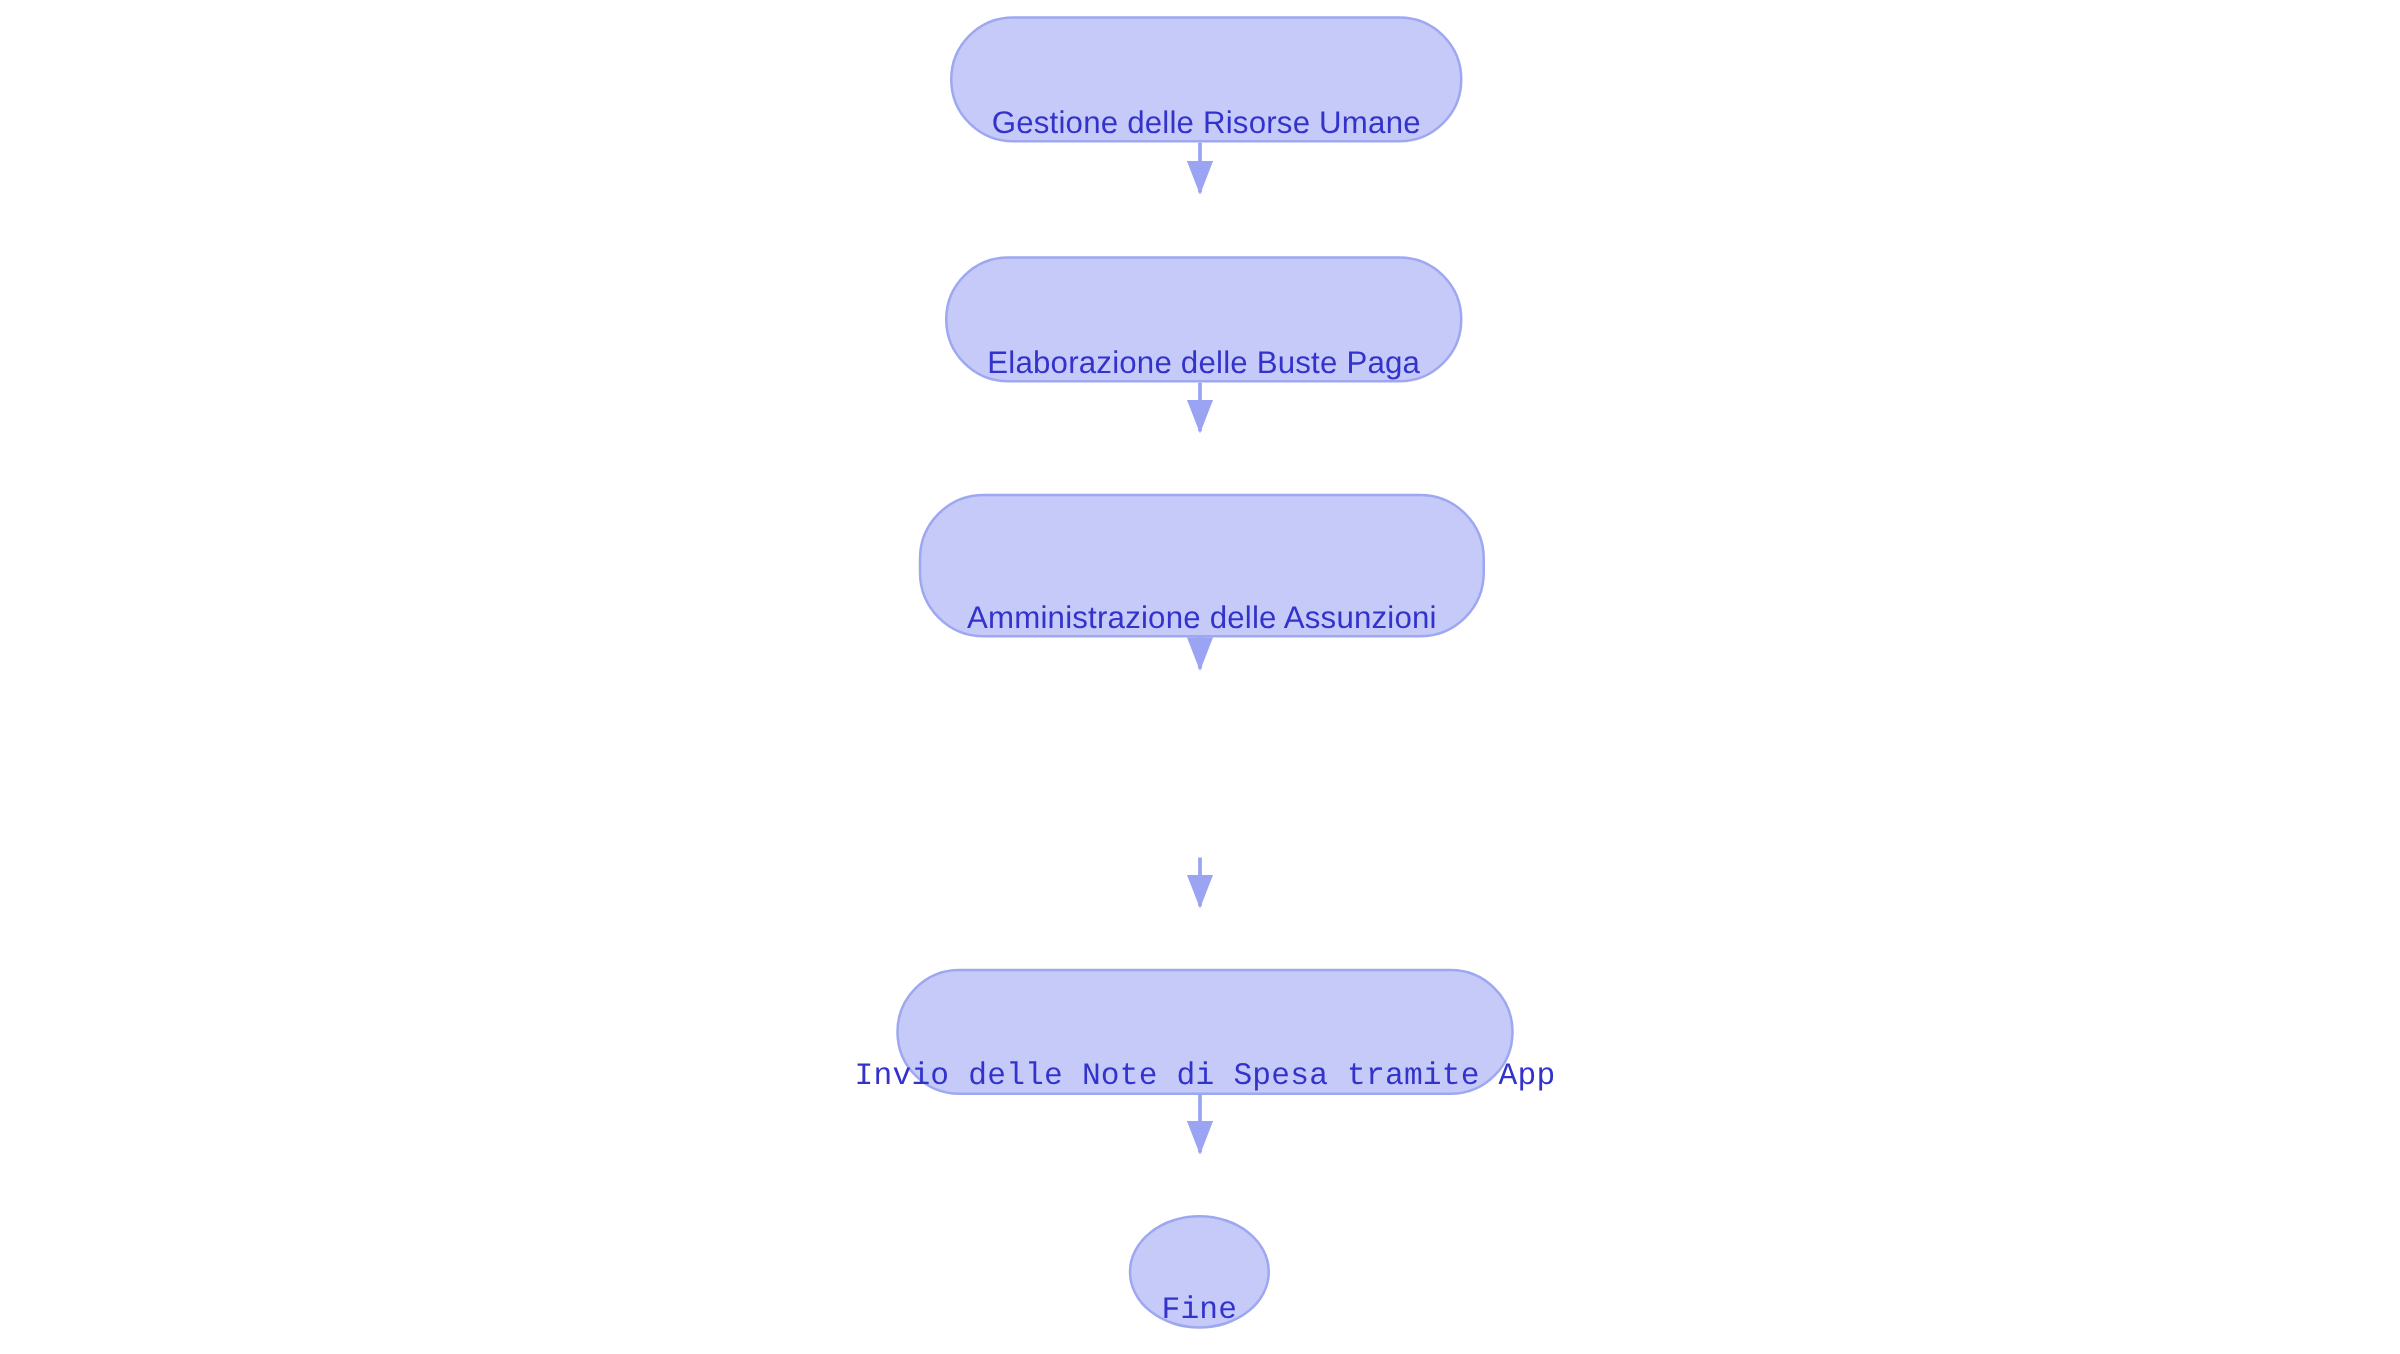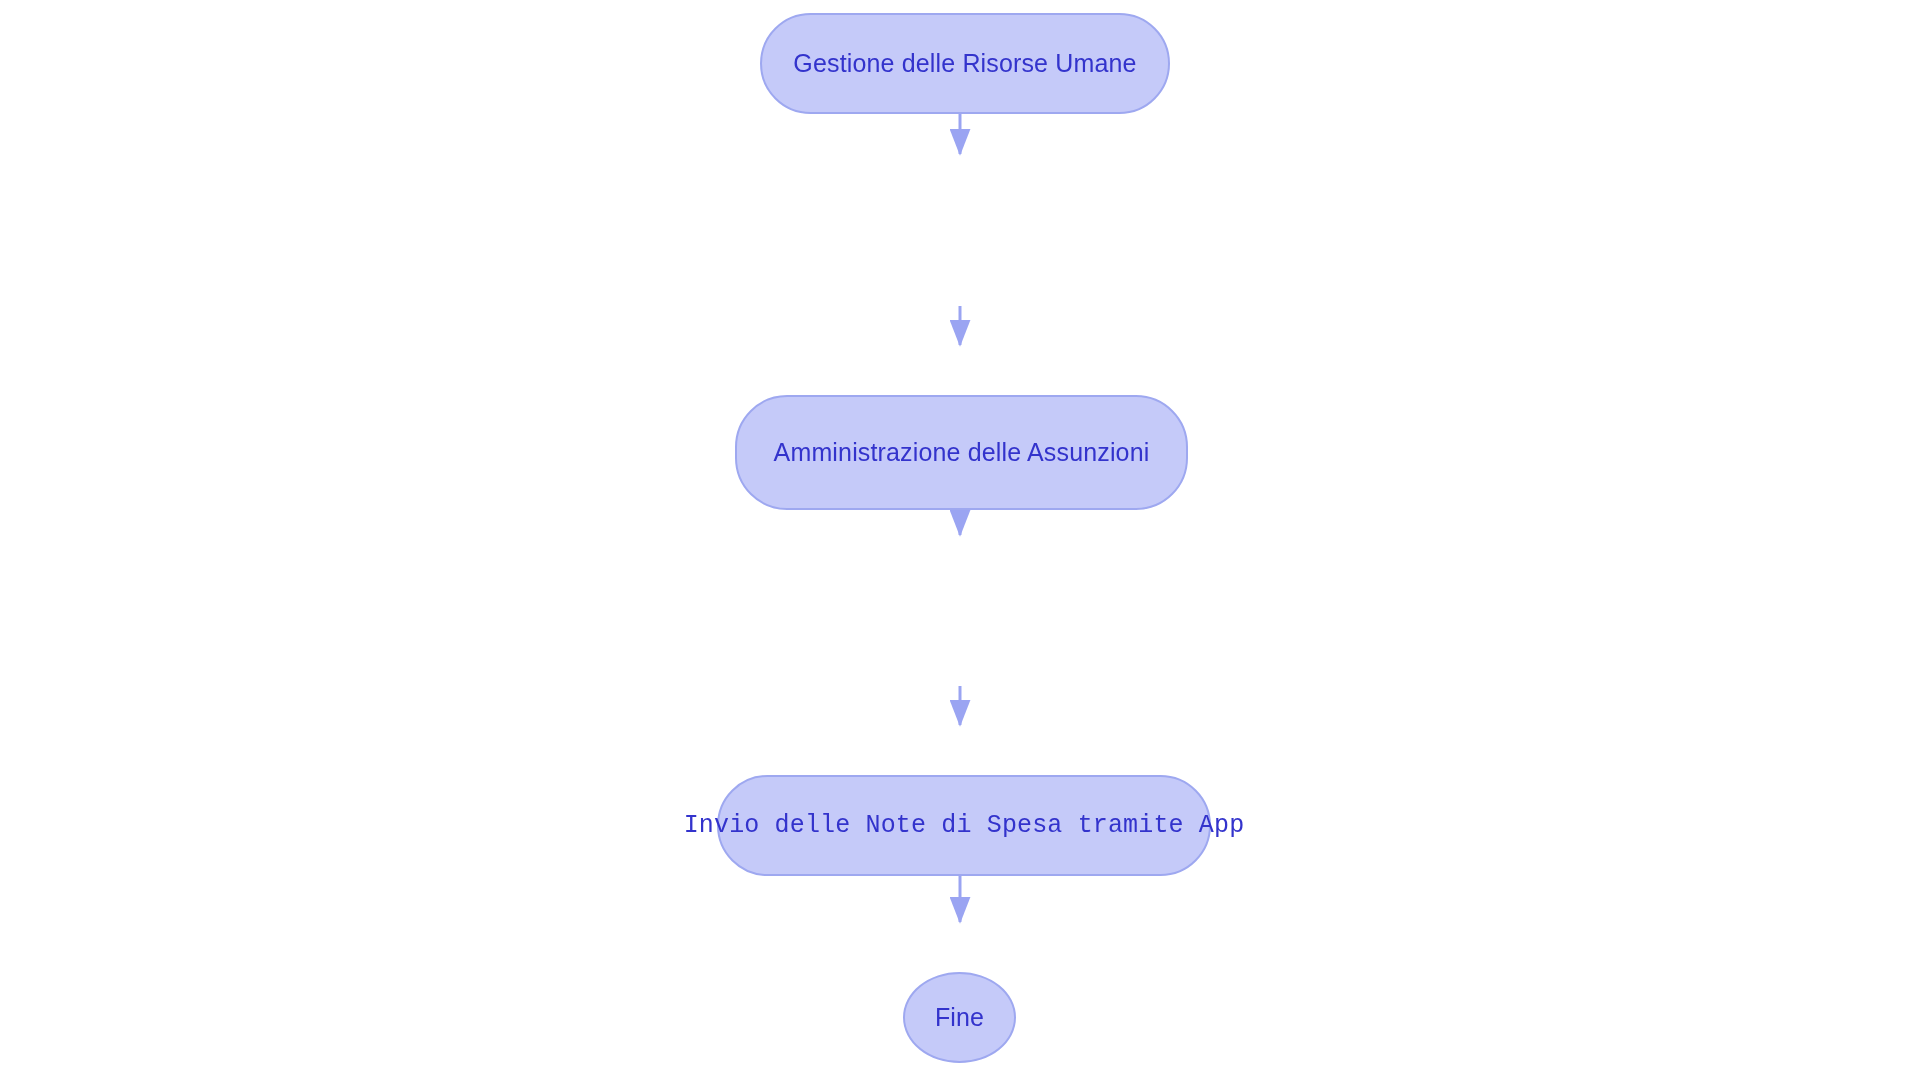--- a/index.html
+++ b/index.html
@@ -28,39 +28,40 @@
     top: 0;
     width: 1920px;
     height: 1083px;
     pointer-events: none;
   }
 
   .node {
     position: absolute;
     box-sizing: border-box;
     display: flex;
-    align-items: center;
+    align-items: flex-end;
     justify-content: center;
     background: #c5caf9;
     border: 2px solid #9ea8f0;
     color: #3333cc;
     font-family: "Liberation Sans", sans-serif;
     font-size: 25px;
     line-height: 1.1;
     letter-spacing: 0.15px;
     white-space: nowrap;
     text-align: center;
   }
 
   .node.process {
     border-radius: 52px;
   }
 
   .node.terminator {
     border-radius: 50%;
+    font-family: Liberation Mono, monospace;
   }
 
   .node-label {
     display: block;
     padding: 0 18px;
   }
 </style>
 </head>
 <body>
 
@@ -78,20 +79,23 @@
       <line x1="960" y1="496" x2="960" y2="535" stroke="#9aa4f2" stroke-width="3" marker-end="url(#arrowhead)"></line>
       <line x1="960" y1="686" x2="960" y2="725" stroke="#9aa4f2" stroke-width="3" marker-end="url(#arrowhead)"></line>
       <line x1="960" y1="876" x2="960" y2="922" stroke="#9aa4f2" stroke-width="3" marker-end="url(#arrowhead)"></line>
     </g>
   </svg>
 
   <div class="node process" style="left:760px; top:13px; width:410px; height:101px;">
     <span class="node-label">Gestione delle Risorse Umane</span>
   </div>
 
+  <div class="node process" style="left:756px; top:205px; width:414px; height:101px;">
+    <span class="node-label">Elaborazione delle Buste Paga</span>
+  </div>
 
   <div class="node process" style="left:735px; top:395px; width:453px; height:115px;">
     <span class="node-label">Amministrazione delle Assunzioni</span>
   </div>
 
 
   <div class="node process" style="left:717px; top:775px; width:494px; height:101px;font-family:Liberation Mono, monospace;">
     <span class="node-label">Invio delle Note di Spesa tramite App</span>
   </div>
 

